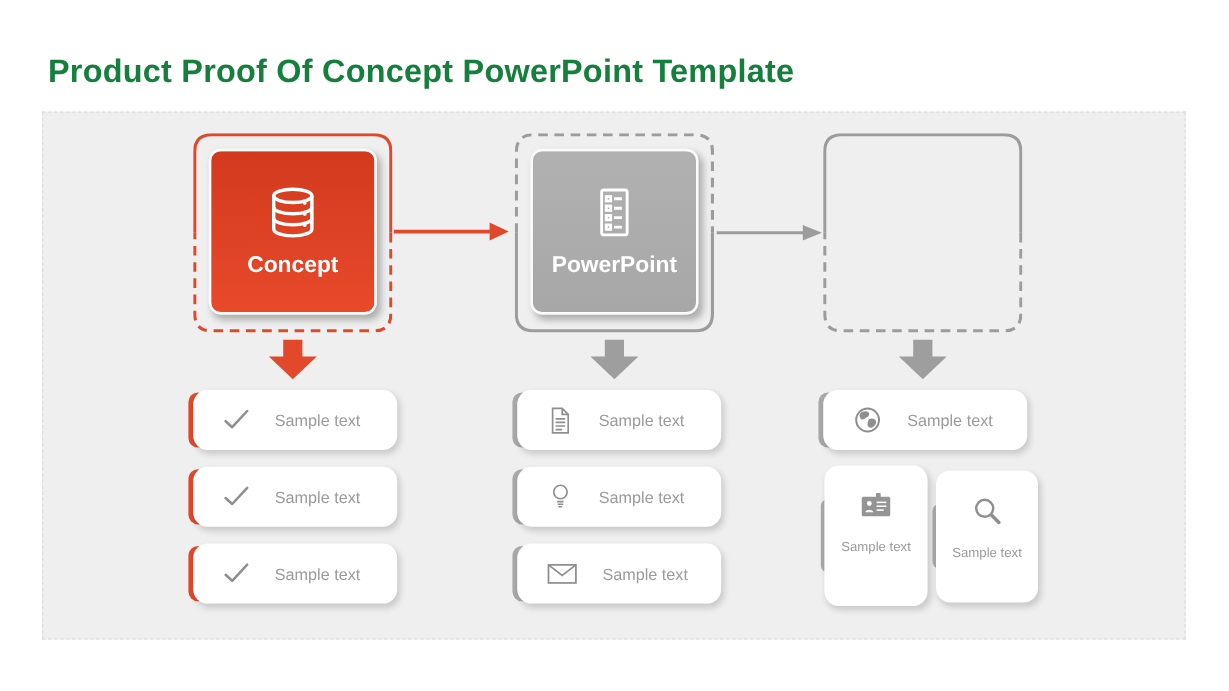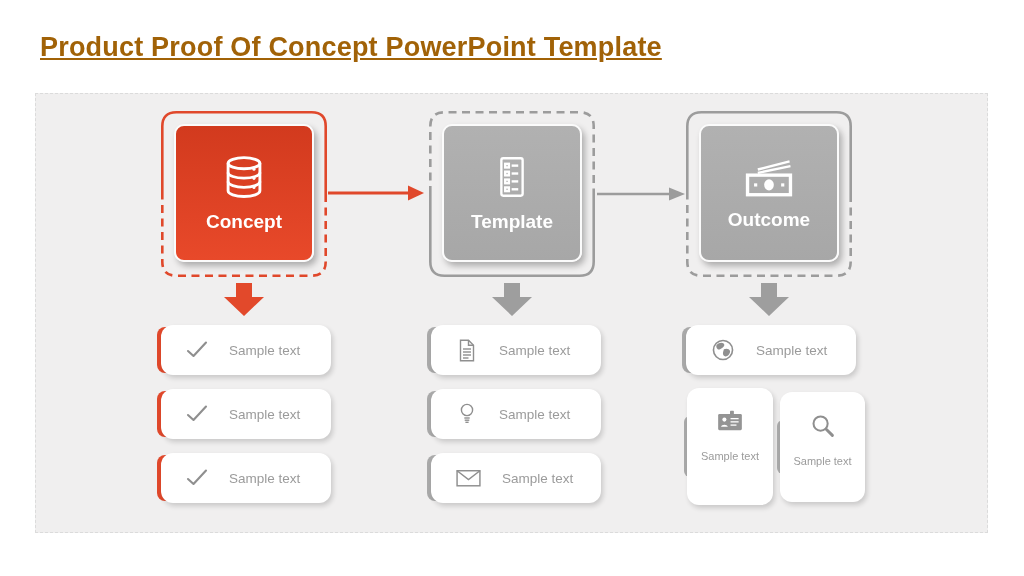--- a/index.html
+++ b/index.html
@@ -1,19 +1,19 @@
 <!DOCTYPE html>
 <html><head>
 <meta charset="utf-8">
 <style>
   html,body{margin:0;padding:0;background:#fff;}
   .slide{position:relative;width:1024px;height:576px;background:#ffffff;
          font-family:"Liberation Sans",sans-serif;overflow:hidden;}
-  .title{position:absolute;left:40px;top:32px;font-size:27px;font-weight:700;
-         color:#a16207;letter-spacing:.2px;text-decoration:underline;}
+  .title{position:absolute;left:40px;top:44px;font-size:27px;font-weight:700;
+         color:#15803d;letter-spacing:.2px;}
   .panel{position:absolute;left:35px;top:93px;width:953px;height:440px;
          background:#f0efef;border:1px dashed #dbdbdb;box-sizing:border-box;}
 
   
   .step{position:absolute;top:17px;width:166px;height:166px;}
   .frame{position:absolute;left:0;top:0;}
   .frame path{fill:none;stroke-width:2.6px;}
   .frame .stroke-red{stroke:#e0482b;}
   .frame .stroke-gray{stroke:#9c9c9c;}
   .frame .dashed{stroke-dasharray:8 5.5;}
@@ -85,42 +85,29 @@
             <rect x="8.3" y="4.8" width="2" height="2"></rect>
             <line x1="11.8" y1="5.8" x2="15.4" y2="5.8"></line>
             <rect x="8.3" y="9.1" width="2" height="2"></rect>
             <line x1="11.8" y1="10.1" x2="15.4" y2="10.1"></line>
             <rect x="8.3" y="13.4" width="2" height="2"></rect>
             <line x1="11.8" y1="14.4" x2="15.4" y2="14.4"></line>
             <rect x="8.3" y="17.7" width="2" height="2"></rect>
             <line x1="11.8" y1="18.7" x2="15.4" y2="18.7"></line>
           </g>
         </svg>
-        <div class="box-label">Template</div>
+        <div class="box-label">PowerPoint</div>
       </div>
     </div>
 
     <div class="step" style="left:650px">
       <svg class="frame" width="166" height="166">
         <path class="stroke-gray" d="M1.3,83 L1.3,15.3 Q1.3,1.3 15.3,1.3 L150.7,1.3 Q164.7,1.3 164.7,15.3 L164.7,83"></path>
         <path class="stroke-gray dashed" d="M164.7,83 L164.7,150.7 Q164.7,164.7 150.7,164.7 L15.3,164.7 Q1.3,164.7 1.3,150.7 L1.3,83"></path>
       </svg>
-      <div class="inner gray">
-        <svg class="icon" width="56" height="42" viewBox="0 0 30 22">
-          <g fill="none" stroke="#ffffff">
-            <path stroke-width="1.3" d="M9,7 L26,2.6"></path>
-            <path stroke-width="1.3" d="M9,8.8 L26.5,5.2"></path>
-            <rect x="3.5" y="10" width="23" height="10.5" stroke-width="1.8"></rect>
-          </g>
-          <ellipse cx="15" cy="15.2" rx="2.6" ry="3" fill="#ffffff"></ellipse>
-          <rect x="7" y="14.4" width="1.7" height="1.7" fill="#ffffff"></rect>
-          <rect x="21.5" y="14.4" width="1.7" height="1.7" fill="#ffffff"></rect>
-        </svg>
-        <div class="box-label">Outcome</div>
-      </div>
     </div>
 
     <svg class="abs" style="left:292px;top:89px" width="96" height="20">
       <line x1="0" y1="10" x2="81" y2="10" stroke="#e0482b" stroke-width="3"></line>
       <polygon points="80,2.5 96,10 80,17.5" fill="#e0482b"></polygon>
     </svg>
     <svg class="abs" style="left:561px;top:90px" width="88" height="20">
       <line x1="0" y1="10" x2="73" y2="10" stroke="#9c9c9c" stroke-width="2.4"></line>
       <polygon points="72,3.5 88,10 72,16.5" fill="#9c9c9c"></polygon>
     </svg>

